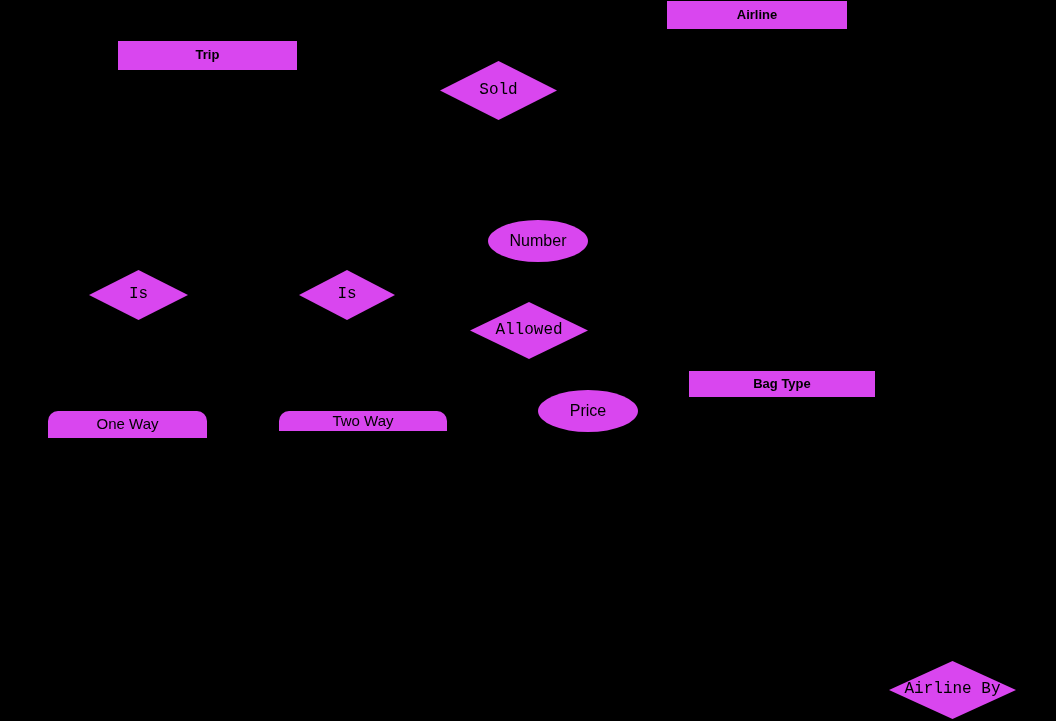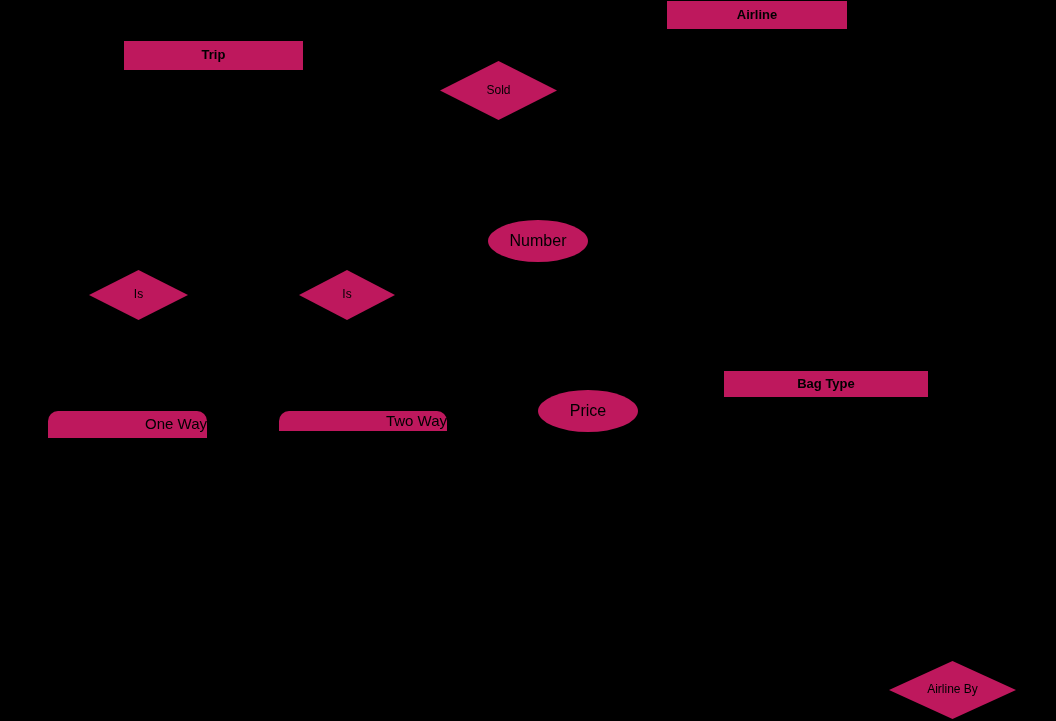--- a/index.html
+++ b/index.html
@@ -5,64 +5,67 @@
   html,body{margin:0;padding:0;background:#000;}
   .canvas{
     position:relative;
     width:1056px;height:721px;
     background:#000000;
     overflow:hidden;
     font-family:"Liberation Sans", sans-serif;
   }
   .shape{
     position:absolute;
-    background:#be185d;
+    background:#d946ef;
     color:#000000;
     display:flex;
     align-items:center;
     justify-content:center;
     text-align:center;
     box-sizing:border-box;
     line-height:1.1;
   }
   .entity{font-weight:bold;font-size:13px;}
-  .diamond{clip-path:polygon(50% 0%,100% 50%,50% 100%,0% 50%);font-size:12px;}
+  .diamond{clip-path:polygon(50% 0%,100% 50%,50% 100%,0% 50%);font-size:16px;font-family:Liberation Mono, monospace;}
   .ellipse{border-radius:50%;font-size:16px;}
-  .rounded-node{border-radius:10px 10px 0 0;font-size:15px;justify-content:flex-end;}
+  .rounded-node{border-radius:10px 10px 0 0;font-size:15px;}
   .lbl{pointer-events:none;white-space:nowrap;}
 </style>
 </head>
 <body>
 
 <div class="canvas">
 
-  <div class="shape entity" style="left:124px;top:41px;width:179px;height:29px">
+  <div class="shape entity" style="left:118px;top:41px;width:179px;height:29px">
     <span class="lbl">Trip</span>
   </div>
 
   <div class="shape entity" style="left:667px;top:1px;width:180px;height:28px">
     <span class="lbl">Airline</span>
   </div>
 
-  <div class="shape entity" style="left:724px;top:371px;width:204px;height:26px">
+  <div class="shape entity" style="left:689px;top:371px;width:186px;height:26px">
     <span class="lbl">Bag Type</span>
   </div>
 
   <div class="shape diamond" style="left:440px;top:61px;width:117px;height:59px">
     <span class="lbl">Sold</span>
   </div>
 
   <div class="shape diamond" style="left:89px;top:270px;width:99px;height:50px">
     <span class="lbl">Is</span>
   </div>
 
   <div class="shape diamond" style="left:299px;top:270px;width:96px;height:50px">
     <span class="lbl">Is</span>
   </div>
 
+  <div class="shape diamond" style="left:470px;top:302px;width:118px;height:57px">
+    <span class="lbl">Allowed</span>
+  </div>
 
   <div class="shape diamond" style="left:889px;top:661px;width:127px;height:58px">
     <span class="lbl">Airline By</span>
   </div>
 
   <div class="shape ellipse" style="left:488px;top:220px;width:100px;height:42px">
     <span class="lbl">Number</span>
   </div>
 
   <div class="shape ellipse" style="left:538px;top:390px;width:100px;height:42px">

